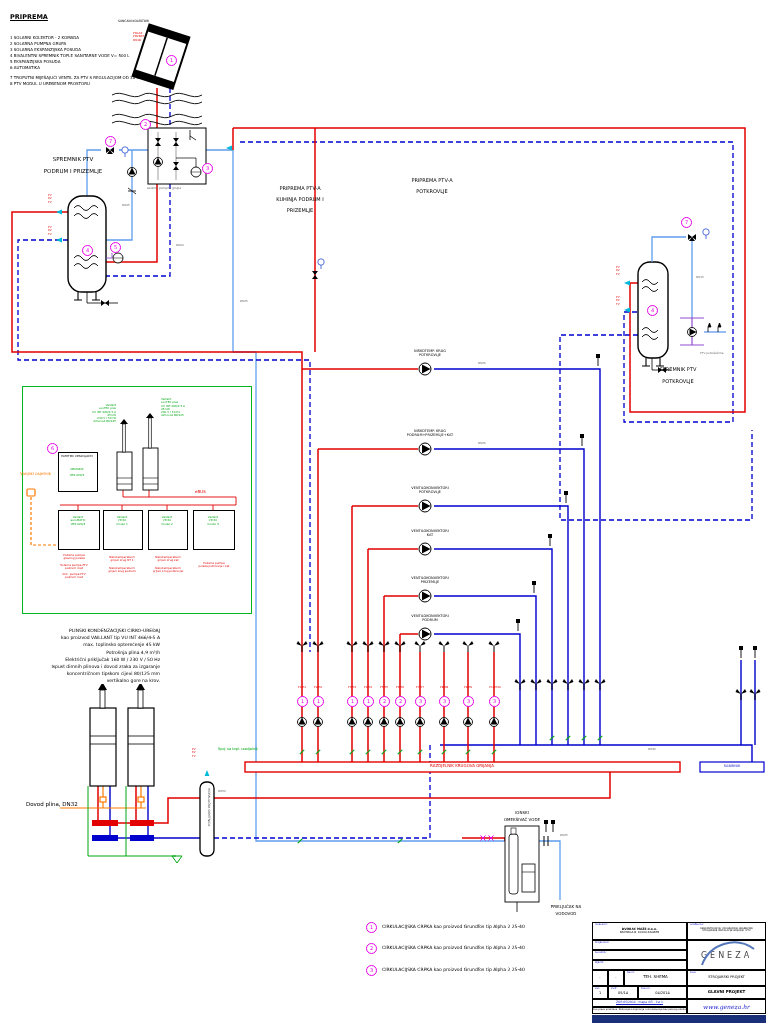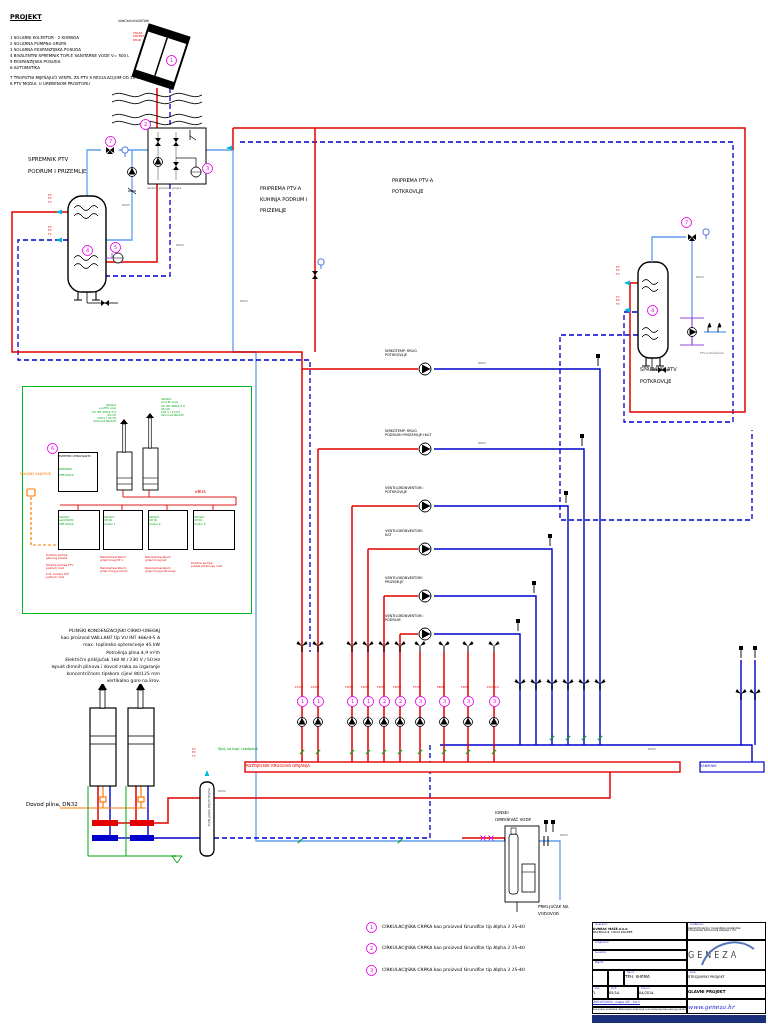--- a/index.html
+++ b/index.html
@@ -1,20 +1,20 @@
 <!DOCTYPE html>
 <html><head>
 <meta charset="utf-8">
 <style>
   html,body{margin:0;padding:0;background:#fff}
   #sheet{position:relative;width:768px;height:1024px;background:#fff;overflow:hidden;
          font-family:"DejaVu Sans",sans-serif}
   svg{position:absolute;left:0;top:0}
   .t{position:absolute;color:#000;line-height:1.18;white-space:nowrap;font-family:"DejaVu Sans",sans-serif}
-  .c{}
+  .c{text-align:center}
   .r{text-align:right}
   .wrap{white-space:normal}
   .red{color:#e30000}.grn{color:#00a814}.org{color:#ff7a00}.gry{color:#666}
   .blu{color:#2222cc}
   .f2{font-size:2.4px}.f28{font-size:2.8px}.f3{font-size:3px}.f35{font-size:3.5px}
   .f4{font-size:4px}.f45{font-size:4.5px}.f5{font-size:5px}.f55{font-size:5.5px}
   .f6{font-size:6px}.f65{font-size:6.5px}.f8{font-size:8px}
   .b{font-weight:bold}.u{text-decoration:underline}.i{font-style:italic}
   .badge{position:absolute;width:9px;height:9px;border:1px solid #e800e8;border-radius:50%;
          color:#e800e8;font-size:5px;line-height:9px;text-align:center;background:#fff}
@@ -340,21 +340,21 @@
         <use href="#cyA" x="624" y="310"></use>
   <use href="#cyA" x="226" y="148"></use>
 </g>
 
 <g>
   <use href="#xm" x="483" y="838"></use>
         <use href="#xm" x="491" y="838"></use>
 </g>
 </svg>
 
-<div class="t f65 b u" style="left:10px;top:14px">PROJEKT</div>
+<div class="t f65 b u" style="left:10px;top:14px">PRIPREMA</div>
 <div class="t f4" style="left:10px;top:36px">1  SOLARNI KOLEKTOR - 2 KOMADA</div>
 <div class="t f4" style="left:10px;top:42px">2  SOLARNA PUMPNA GRUPA</div>
 <div class="t f4" style="left:10px;top:48px">3  SOLARNA EKSPANZIJSKA POSUDA</div>
 <div class="t f4" style="left:10px;top:54px">4  BIVALENTNI SPREMNIK TOPLE SANITARNE VODE V= 500 L</div>
 <div class="t f4" style="left:10px;top:60px">5  EKSPANZIJSKA POSUDA</div>
 <div class="t f4" style="left:10px;top:66px">6  AUTOMATIKA</div>
 <div class="t f4" style="left:10px;top:76px">7  TROPUTNI MIJEŠAJUĆI VENTIL ZA PTV S REGULACIJOM OD 30 DO 60 °C</div>
 <div class="t f4" style="left:10px;top:82px">8  PTV MODUL U UREĐENOM PROSTORU</div>
 
 <div class="t f3" style="left:118px;top:20px">SUNČANI KOLEKTORI</div>

